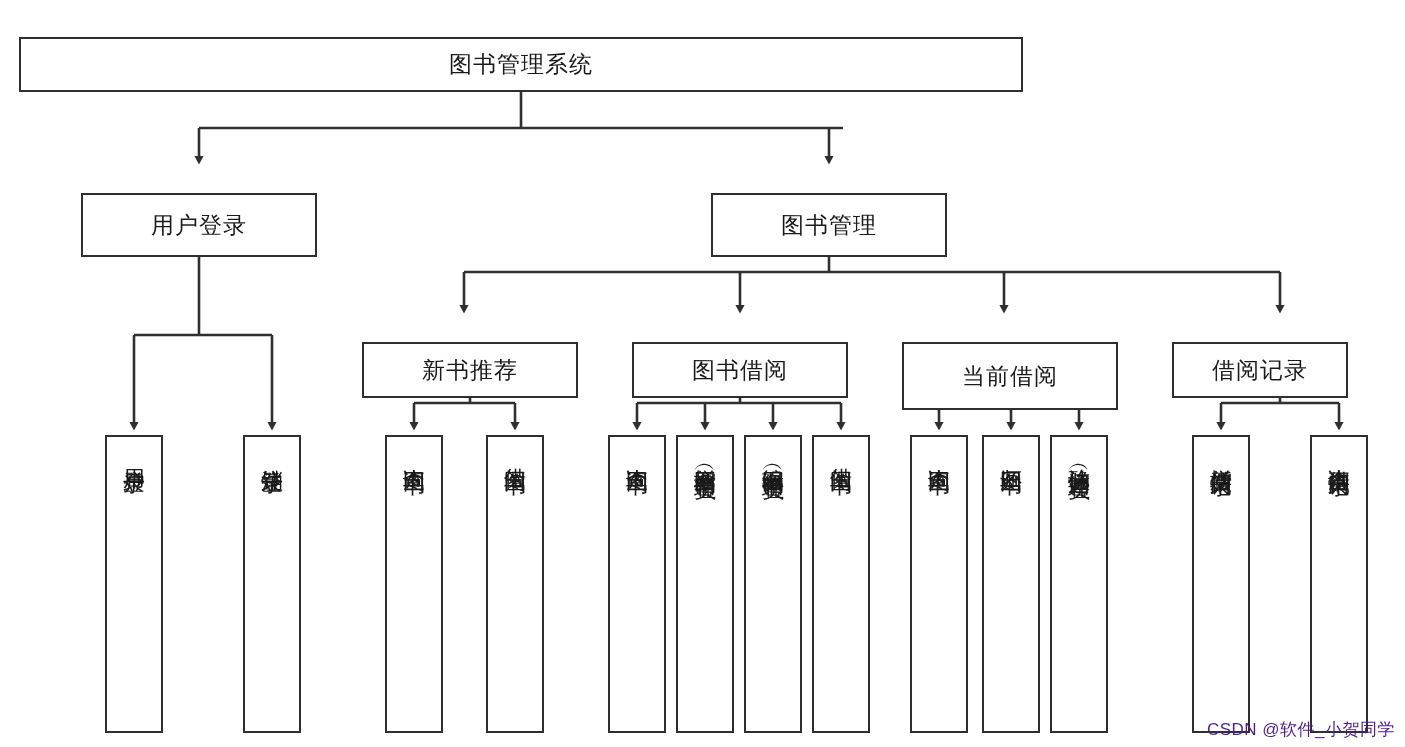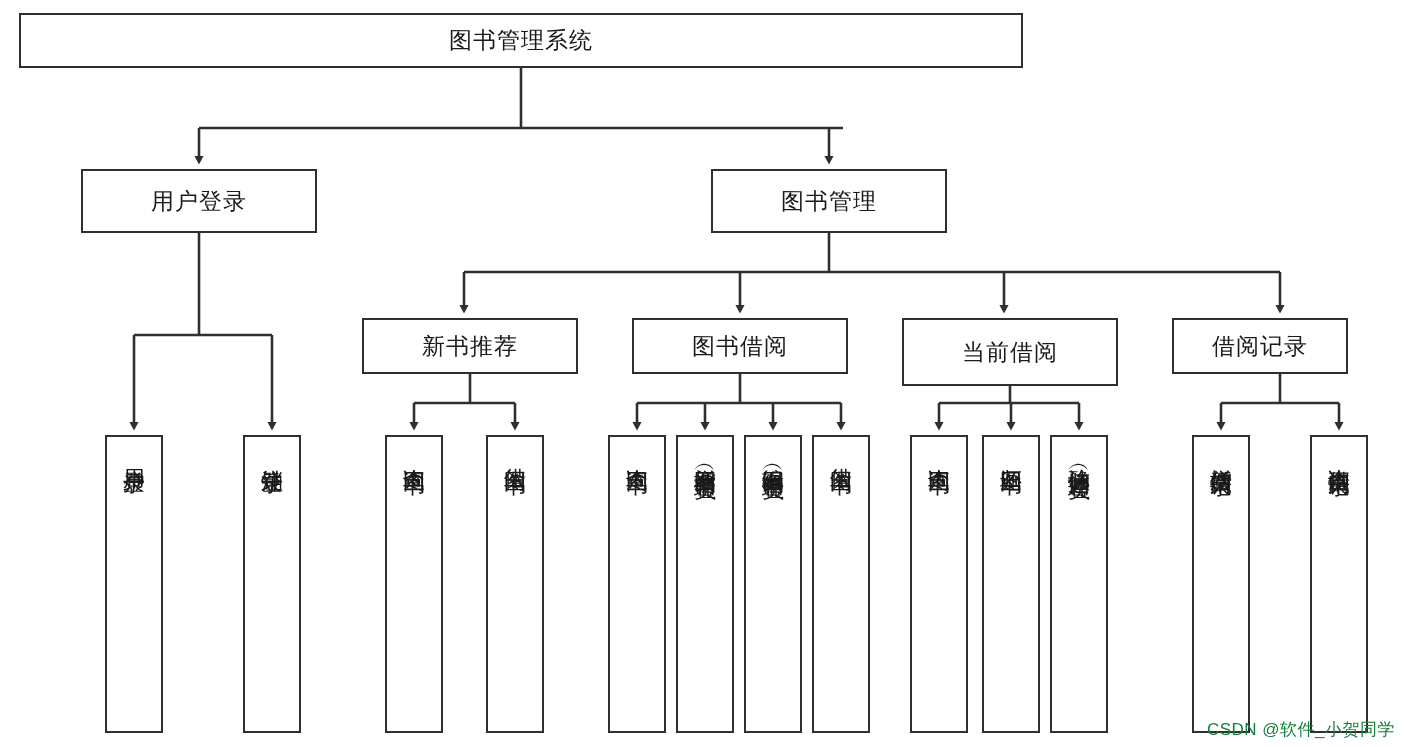--- a/index.html
+++ b/index.html
@@ -31,20 +31,21 @@
     align-items:center;
     justify-content:center;
     text-align:center;
     z-index:3;
   }
   .node.horiz{
     font-size:23px;
     letter-spacing:1px;
     line-height:1.15;
     padding:0 2px;
+    margin-top:24px;
   }
   .node.vert{
     font-size:22px;
     letter-spacing:1.5px;
     line-height:1.18;
     padding:14px 2px;
     align-items:flex-start;
   }
   .node.vert .vtext{
     writing-mode:vertical-rl;
@@ -52,21 +53,21 @@
     white-space:nowrap;
     display:block;
   }
   .node .htext{ display:block; white-space:nowrap; }
 
   #watermark{
     position:absolute;
     right:10px;
     bottom:6px;
     font-size:17px;
-    color:#15803d;
+    color:#4c1d95;
     letter-spacing:0.5px;
     z-index:5;
     white-space:nowrap;
     font-family:"Liberation Sans","DejaVu Sans",sans-serif;
   }
 </style>
 </head>
 <body>
 
 <div id="canvas">

